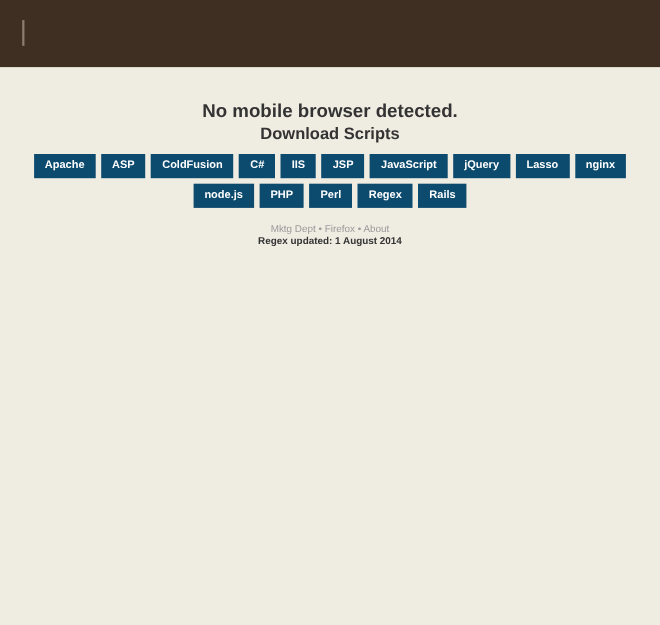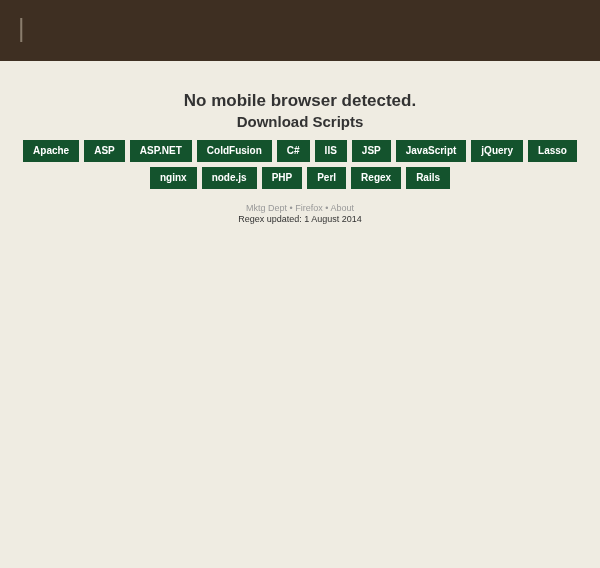--- a/index.html
+++ b/index.html
@@ -65,21 +65,21 @@
     }
     .buttons {
       display: flex;
       flex-wrap: wrap;
       justify-content: center;
       gap: 5px;
       padding: 0 8px;
       margin-bottom: 14px;
     }
     .btn {
-      background: #14532d;
+      background: #0c4a6e;
       color: #fff;
       font-size: 10px;
       font-weight: bold;
       padding: 6px 10px;
       border: none;
       cursor: pointer;
       font-family: inherit;
       line-height: 1;
     }
     .footer-links {
@@ -87,40 +87,40 @@
       color: #999;
       margin-bottom: 1px;
     }
     .footer-links a {
       color: #999;
       text-decoration: none;
     }
     .updated {
       font-size: 9px;
       color: #333;
+      font-weight: bold;
     }
   </style>
 </head>
 <body>
 
 <div class="header">
   <div class="header-inner">
     <span class="divider">|</span>
   </div>
 </div>
 
 <div class="content">
   <div class="detection">No mobile browser detected.</div>
 
   <div class="downloads-heading">Download Scripts</div>
 
   <div class="buttons">
     <button class="btn">Apache</button>
     <button class="btn">ASP</button>
-    <button class="btn">ASP.NET</button>
     <button class="btn">ColdFusion</button>
     <button class="btn">C#</button>
     <button class="btn">IIS</button>
     <button class="btn">JSP</button>
     <button class="btn">JavaScript</button>
     <button class="btn">jQuery</button>
     <button class="btn">Lasso</button>
     <button class="btn">nginx</button>
     <button class="btn">node.js</button>
     <button class="btn">PHP</button>

